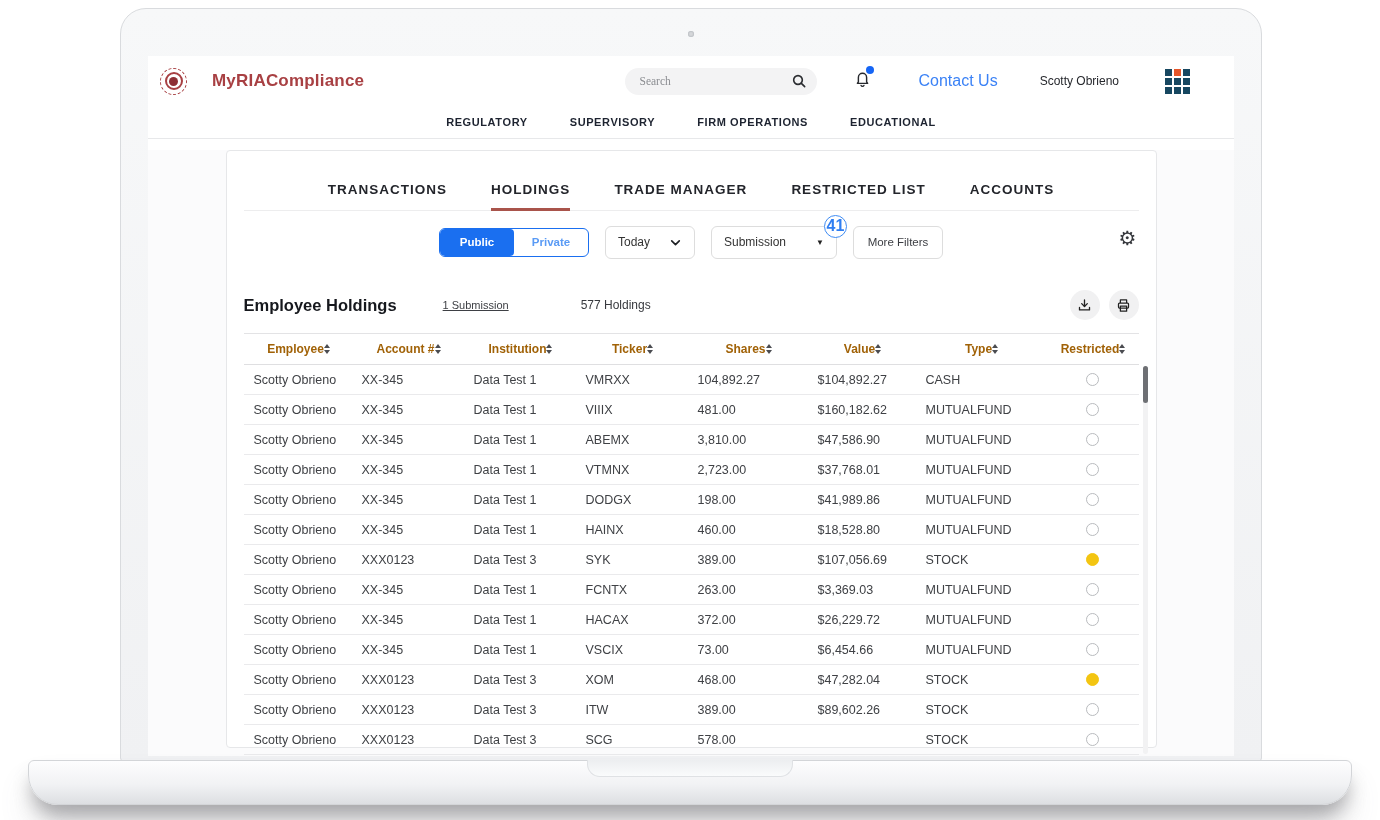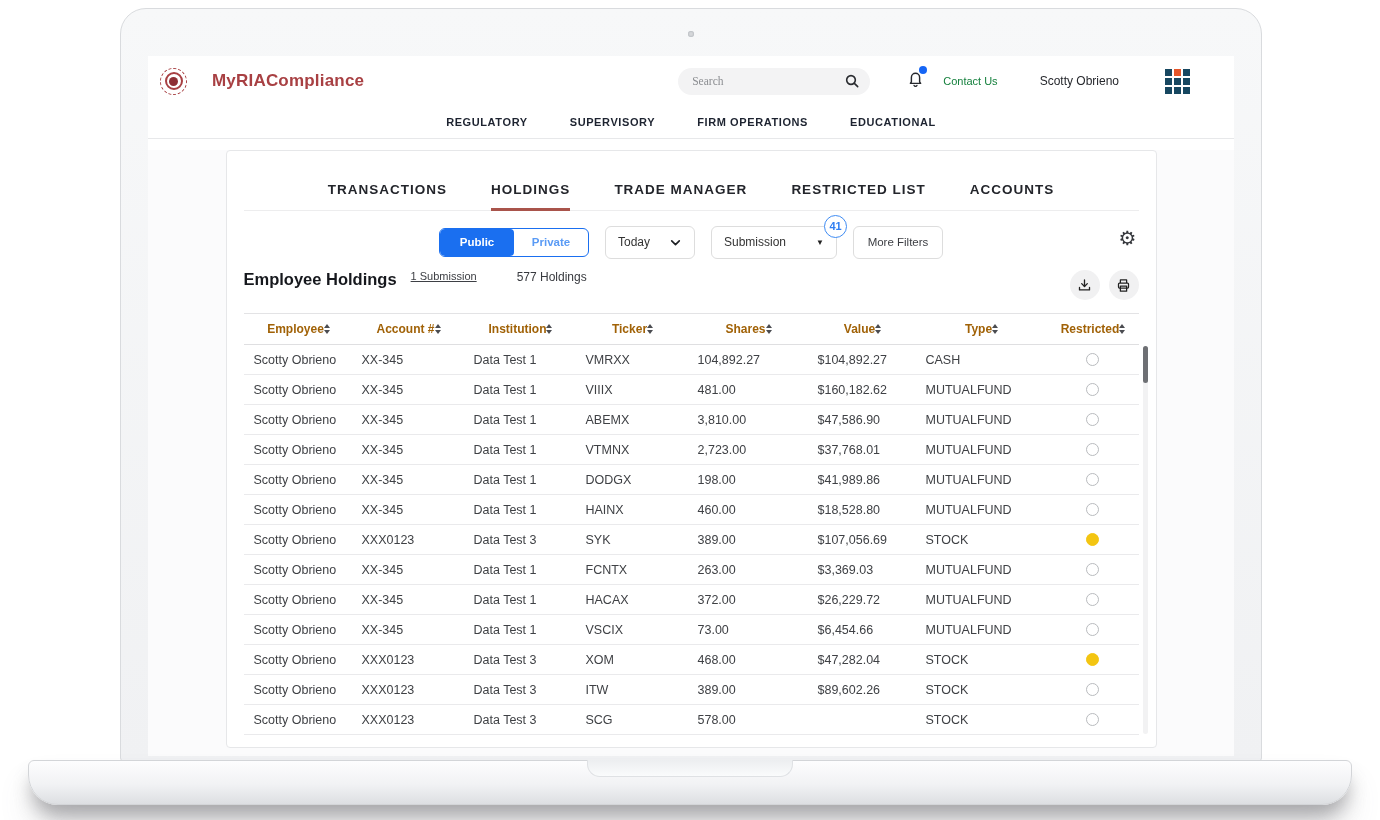--- a/index.html
+++ b/index.html
@@ -43,21 +43,21 @@
   .search-pill {
     margin-left:auto; display:flex; align-items:center; width:192px; height:27px;
     background:#f3f3f4; border-radius:16px; padding:0 10px 0 14px;
   }
   .search-pill input { flex:1; border:none; outline:none; background:transparent; font-size:11.5px; color:#555; font-family:Liberation Serif, serif; }
   .search-pill input::placeholder { color:#8b8d91; }
   .search-icon svg { display:block; }
 
   .bell-wrap { position:relative; margin-left:36px; cursor:pointer; }
   .bell-dot { position:absolute; right:-2px; top:-3px; width:8px; height:8px; border-radius:50%; background:#1565f5; }
-  .contact-us { margin-left:18px; font-size:11px; color:#15803d; cursor:pointer; }
+  .contact-us { margin-left:46px; font-size:16px; color:#3b82f6; cursor:pointer; }
   .user-name { margin-left:42px; font-size:12px; color:#26282d; cursor:pointer; }
   .grid-icon { margin-left:46px; display:grid; grid-template-columns:repeat(3,7px); grid-template-rows:repeat(3,7px); gap:2px; cursor:pointer; }
   .grid-icon span { background:#174760; }
   .grid-icon span.orange { background:#e4562a; }
 
   .main-nav { display:flex; justify-content:center; gap:42px; height:33px; align-items:center; border-bottom:1px solid #e7e8ea; }
   .nav-item { font-size:11px; font-weight:700; letter-spacing:0.6px; color:#1d2330; cursor:pointer; }
 
   .app-body { background:#fbfbfc; height:calc(100% - 84px); }
   .card {
@@ -72,27 +72,27 @@
   .filters { position:relative; display:flex; justify-content:center; align-items:center; gap:16px; margin-top:12px; height:38px; }
   .toggle { display:flex; width:150px; height:29px; border:1.5px solid var(--primary-blue,#1a6ff0); border-radius:6px; overflow:hidden; background:#fff; }
   .toggle-opt { flex:1; display:flex; align-items:center; justify-content:center; font-size:11.5px; font-weight:700; color:#5a9bf5; cursor:pointer; }
   .toggle-opt.selected { background:var(--primary-blue,#1a6ff0); color:#ffffff; border-radius:4px; }
   .select-box { display:flex; align-items:center; justify-content:space-between; height:33px; border:1px solid #dddddd; border-radius:6px; background:#fff; padding:0 12px; font-size:12px; color:#333; cursor:pointer; }
   .select-today { width:90px; }
   .select-employees { width:126px; position:relative; }
   .caret-solid { font-size:8px; color:#222; }
   .badge {
     position:absolute; right:-11px; top:-12px; width:23px; height:23px; border-radius:50%;
-    background:#fff; border:1.5px solid #3f8cf3; color:#2f7ef2; font-size:11px; font-weight:700;
+    background:#fff; border:1.5px solid #3f8cf3; color:#2f7ef2; font-size:16px; font-weight:700;
     display:flex; align-items:center; justify-content:center;
   }
   .more-filters { width:90px; height:33px; border:1px solid #dddddd; border-radius:6px; background:#fff; font-size:11.5px; color:#3c3e43; display:flex; align-items:center; justify-content:center; cursor:pointer; }
   .gear { position:absolute; right:2px; top:5px; font-family:"DejaVu Sans",sans-serif; font-size:20px; color:#34363b; cursor:pointer; line-height:1; }
 
-  .section-head { display:flex; margin-top:9px; }
+  .section-head { display:flex; align-items:center; margin-top:29px;gap:32px; }
   .section-title { font-size:16.5px; font-weight:700; color:#16181d; }
   .submission-link { margin-left:14px; font-size:11px; color:#3e4045; text-decoration:underline; cursor:pointer; }
   .holdings-count { margin-left:40px; font-size:12px; color:#37393e; }
   .icon-btns { margin-left:auto; display:flex; gap:9px; }
   .icon-btn { width:30px; height:30px; border-radius:50%; background:#f1f1f2; border:none; display:flex; align-items:center; justify-content:center; cursor:pointer; }
 
   .table-wrap { position:relative; margin-top:13px; }
   .thead, .trow { display:grid; grid-template-columns:108px 112px 112px 112px 120px 108px 130px 1fr; align-items:center; }
   .thead { height:32px; border-top:1px solid #e3e3e5; border-bottom:1px solid #dfdfe1; }
   .th { display:flex; align-items:center; justify-content:center; padding:0 8px 0 10px; font-size:12px; font-weight:700; color:#a16207; }

